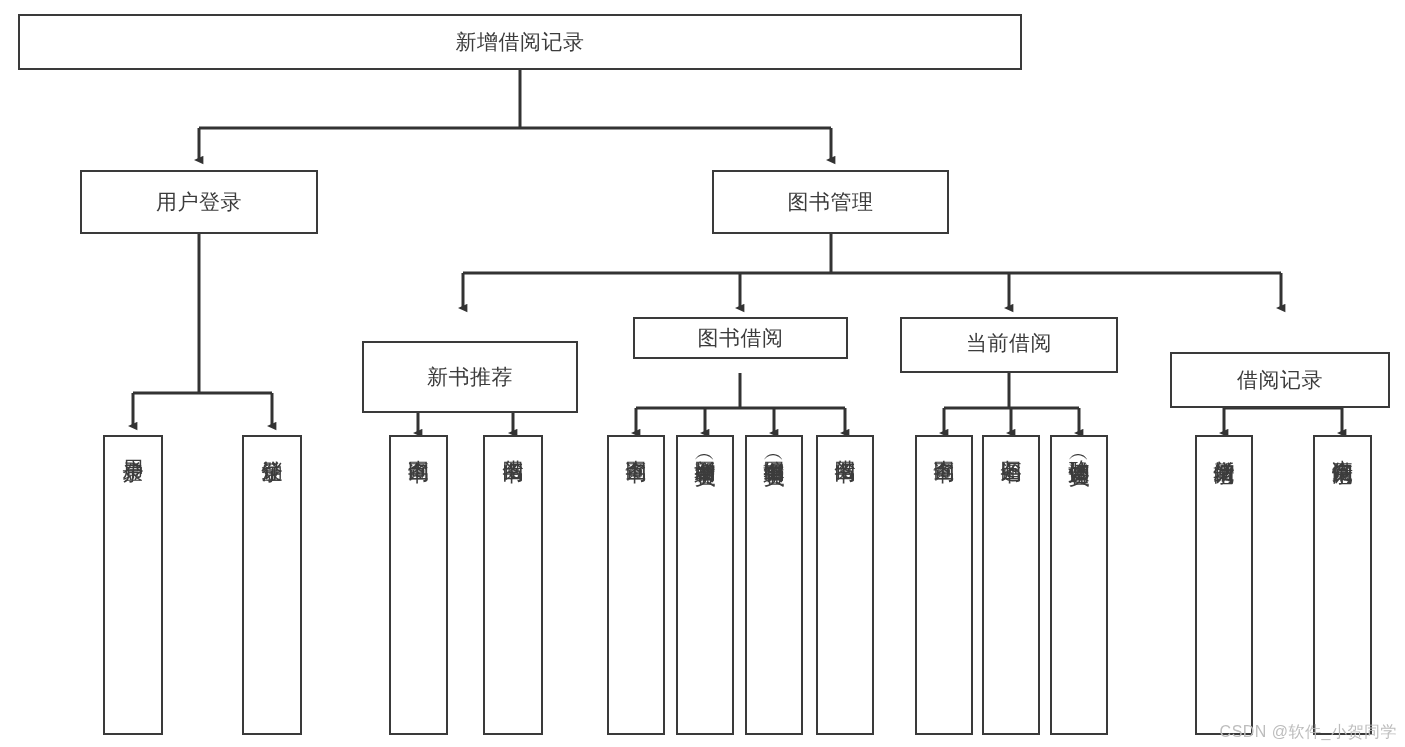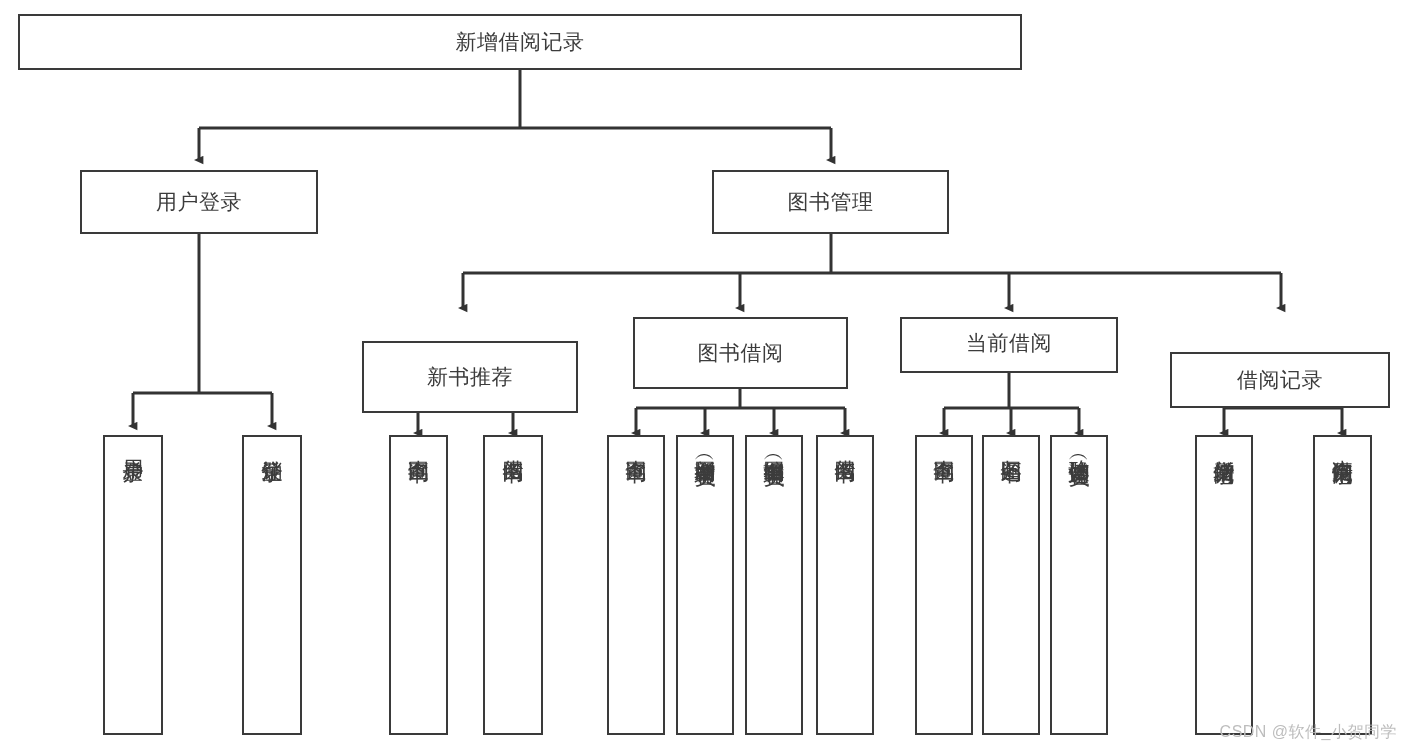--- a/index.html
+++ b/index.html
@@ -133,21 +133,21 @@
   <div class="node h" style="left:80px; top:170px; width:238px; height:64px;">
     <span class="label">用户登录</span>
   </div>
   <div class="node h" style="left:712px; top:170px; width:237px; height:64px;">
     <span class="label">图书管理</span>
   </div>
 
   <div class="node h" style="left:362px; top:317px; width:216px; height:72px;margin-top:24px;">
     <span class="label">新书推荐</span>
   </div>
-  <div class="node h" style="left:633px; top:317px; width:215px; height:72px;">
+  <div class="node h" style="left:633px; top:317px; width:215px; height:42px;">
     <span class="label">图书借阅</span>
   </div>
   <div class="node h" style="left:900px; top:317px; width:218px; height:56px;font-family:Liberation Mono, monospace;">
     <span class="label">当前借阅</span>
   </div>
   <div class="node h" style="left:1170px; top:317px; width:220px; height:56px;margin-top:35px;">
     <span class="label">借阅记录</span>
   </div>
 
   <div class="node v" style="left:103px; top:435px; width:60px; height:300px;">

